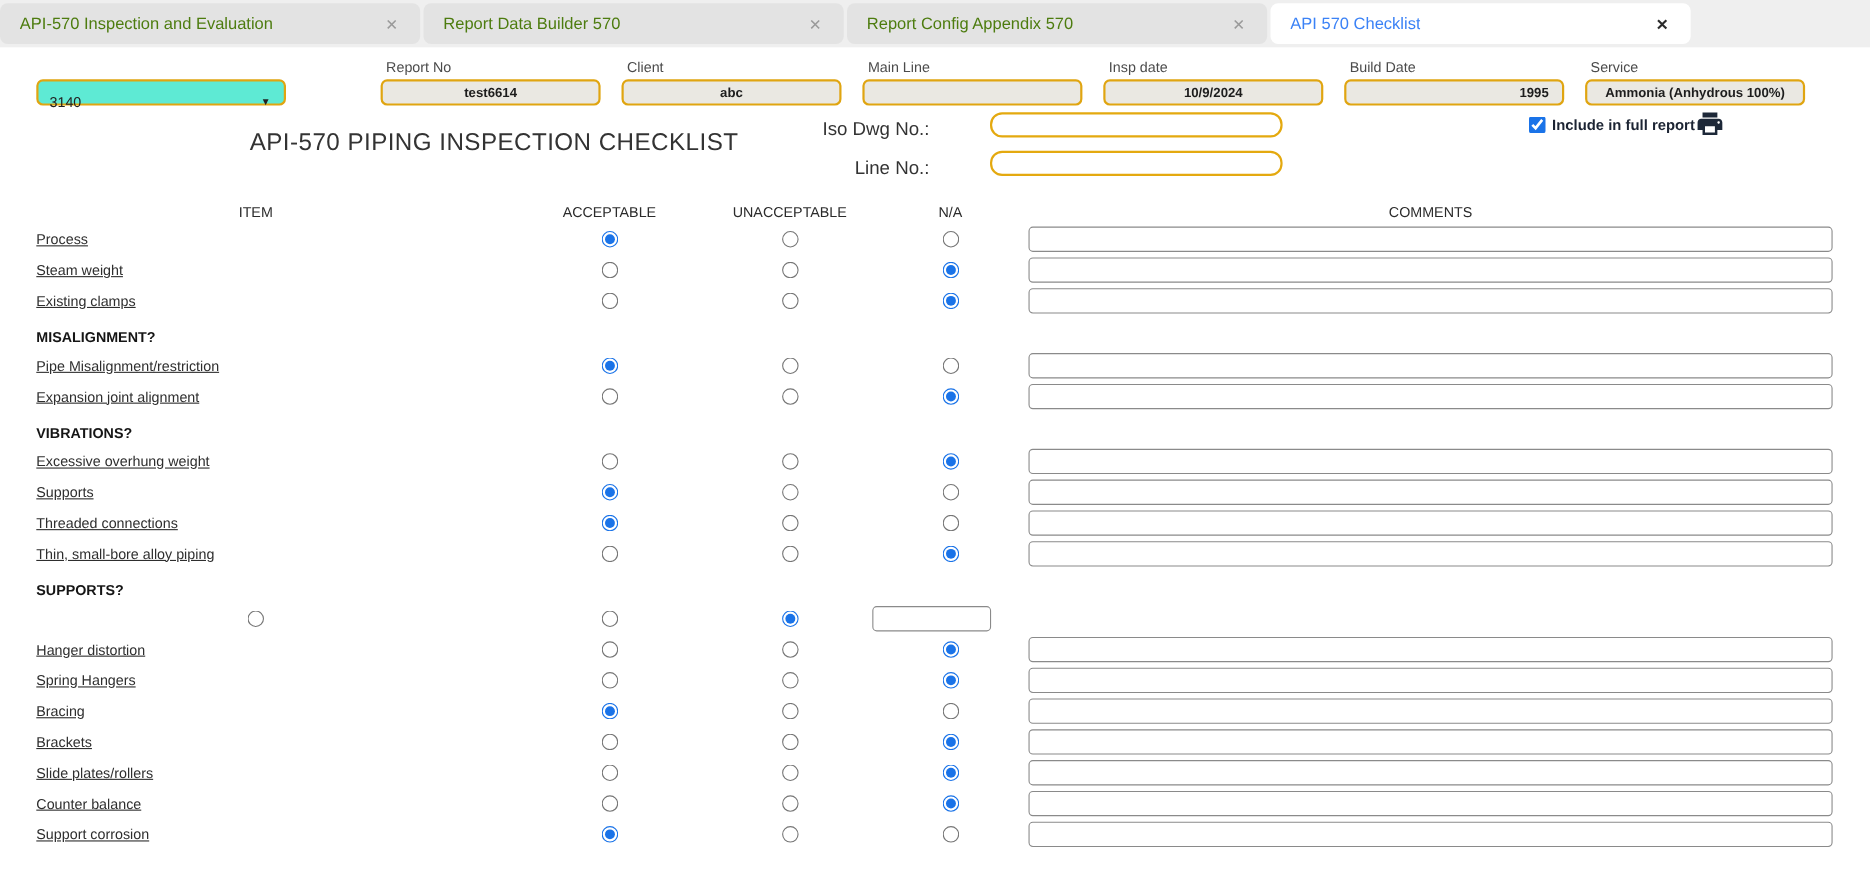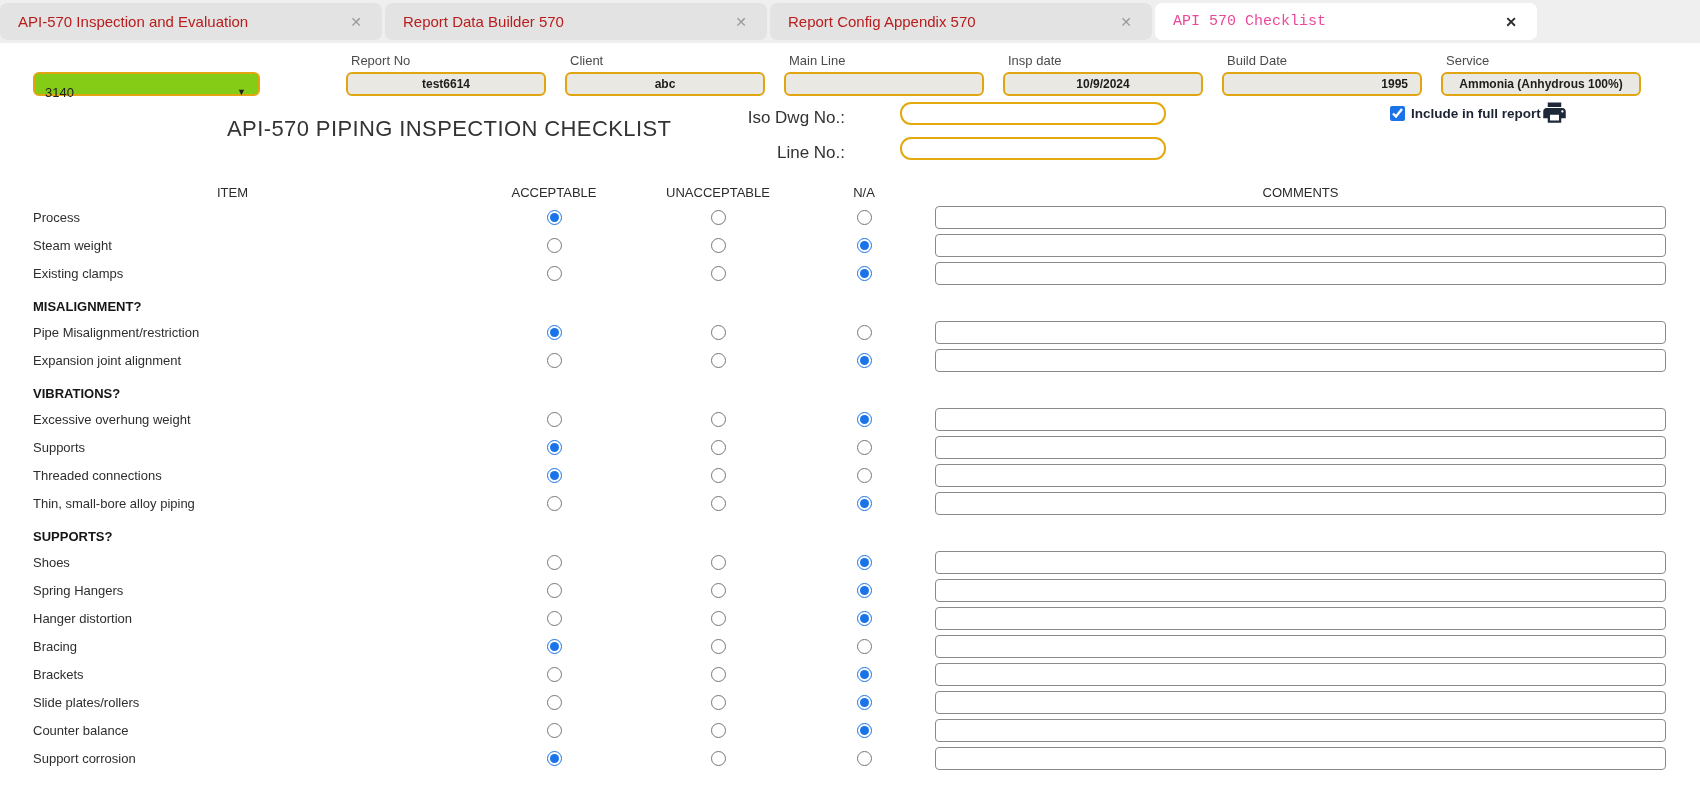--- a/index.html
+++ b/index.html
@@ -25,48 +25,48 @@
     background: #e3e3e3;
     border-radius: 7px;
     display: flex;
     align-items: center;
     justify-content: space-between;
     padding: 0 16px 0 18px;
     cursor: pointer;
   }
   .tab .tab-label {
     font-size: 15px;
-    color: #b91c1c;
+    color: #4d7c0f;
     white-space: nowrap;
     overflow: hidden;
     text-overflow: ellipsis;
   }
   .tab .tab-close {
     font-size: 14px;
     color: #9a9a9a;
     padding: 2px 4px;
   }
   .tab.active { background: #ffffff; }
-  .tab.active .tab-label { color: #ec4899; font-family: Liberation Mono, monospace; }
+  .tab.active .tab-label { color: #3b82f6; }
   .tab.active .tab-close { color: #2b2b2b; font-weight: bold; }
   .tabbar-filler { flex: 1 1 auto; background: #efefef; }
 
   
   .form-row {
     display: flex;
     align-items: flex-end;
     padding: 6px 0 0 33px;
     height: 53px;
   }
   .line-select {
     width: 227px;
     height: 24px;
     border: 2px solid #e0a511;
     border-radius: 6px;
-    background: #84cc16;
+    background: #5eead4;
     display: flex;
     align-items: center;
     justify-content: space-between;
     padding: 16px 12px 0 10px;
     margin-right: 86px;
     font-size: 13px;
     color: #222;
     cursor: pointer;
   }
   .line-select .caret { font-size: 9px; color: #222; }
@@ -186,20 +186,21 @@
     font-size: 13px;
     font-weight: bold;
     color: #151515;
   }
   .check-row { height: 28px; }
   .check-row .item-cell {
     padding-left: 33px;
     font-size: 13px;
     color: #2e2e2e;
     white-space: nowrap;
+    text-decoration: underline;
   }
   .radio-cell { display: flex; justify-content: center; align-items: center; }
   .radio-cell input[type="radio"] {
     width: 15px; height: 15px;
     accent-color: #1a73e8;
     cursor: pointer;
   }
   .comment-cell { padding-right: 34px; }
   .comment-input {
     width: 100%;
@@ -433,65 +434,64 @@
     </div>
     <div class="radio-cell">
       <input type="radio" name="r-2-2" checked="" style="">
     </div>
     <div class="comment-cell">
       <input class="comment-input" type="text" style="">
     </div>
   </div>
     <div class="section-title">SUPPORTS?</div>
     <div class="check-row grid-cols">
-    <div class="item-cell">Shoes</div>
     <div class="radio-cell">
       <input type="radio" name="r-3-0" style="">
     </div>
     <div class="radio-cell">
       <input type="radio" name="r-3-0" style="">
     </div>
     <div class="radio-cell">
       <input type="radio" name="r-3-0" checked="" style="">
     </div>
     <div class="comment-cell">
       <input class="comment-input" type="text" style="">
     </div>
   </div>
     <div class="check-row grid-cols">
+    <div class="item-cell">Hanger distortion</div>
+    <div class="radio-cell">
+      <input type="radio" name="r-3-1" style="">
+    </div>
+    <div class="radio-cell">
+      <input type="radio" name="r-3-1" style="">
+    </div>
+    <div class="radio-cell">
+      <input type="radio" name="r-3-1" checked="" style="">
+    </div>
+    <div class="comment-cell">
+      <input class="comment-input" type="text" style="">
+    </div>
+  </div>
+    <div class="check-row grid-cols">
     <div class="item-cell">Spring Hangers</div>
     <div class="radio-cell">
       <input type="radio" name="r-3-2" style="">
     </div>
     <div class="radio-cell">
       <input type="radio" name="r-3-2" style="">
     </div>
     <div class="radio-cell">
       <input type="radio" name="r-3-2" checked="" style="">
     </div>
     <div class="comment-cell">
       <input class="comment-input" type="text" style="">
     </div>
   </div>
     <div class="check-row grid-cols">
-    <div class="item-cell">Hanger distortion</div>
-    <div class="radio-cell">
-      <input type="radio" name="r-3-1" style="">
-    </div>
-    <div class="radio-cell">
-      <input type="radio" name="r-3-1" style="">
-    </div>
-    <div class="radio-cell">
-      <input type="radio" name="r-3-1" checked="" style="">
-    </div>
-    <div class="comment-cell">
-      <input class="comment-input" type="text" style="">
-    </div>
-  </div>
-    <div class="check-row grid-cols">
     <div class="item-cell">Bracing</div>
     <div class="radio-cell">
       <input type="radio" name="r-3-3" checked="" style="">
     </div>
     <div class="radio-cell">
       <input type="radio" name="r-3-3" style="">
     </div>
     <div class="radio-cell">
       <input type="radio" name="r-3-3" style="">
     </div>

